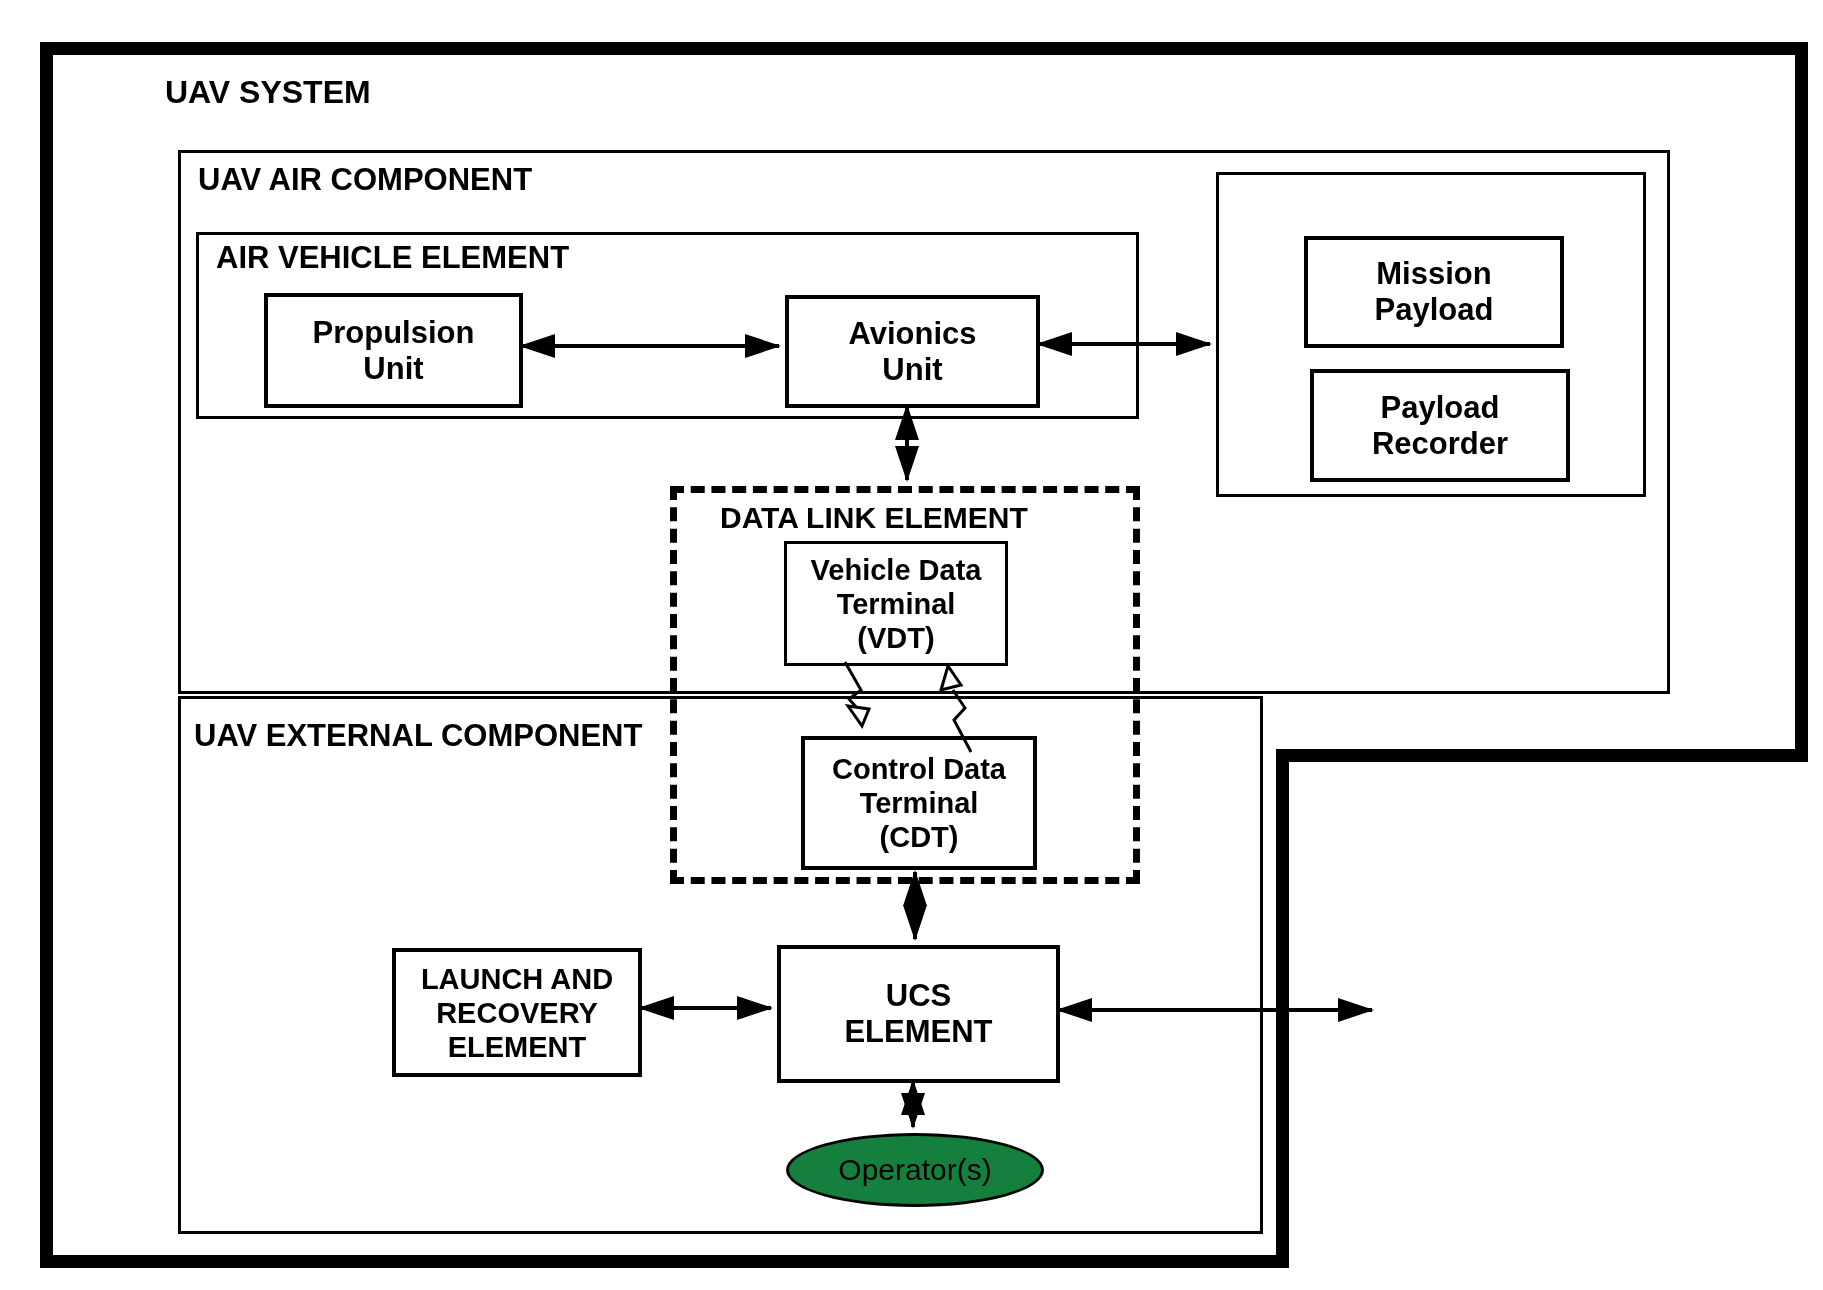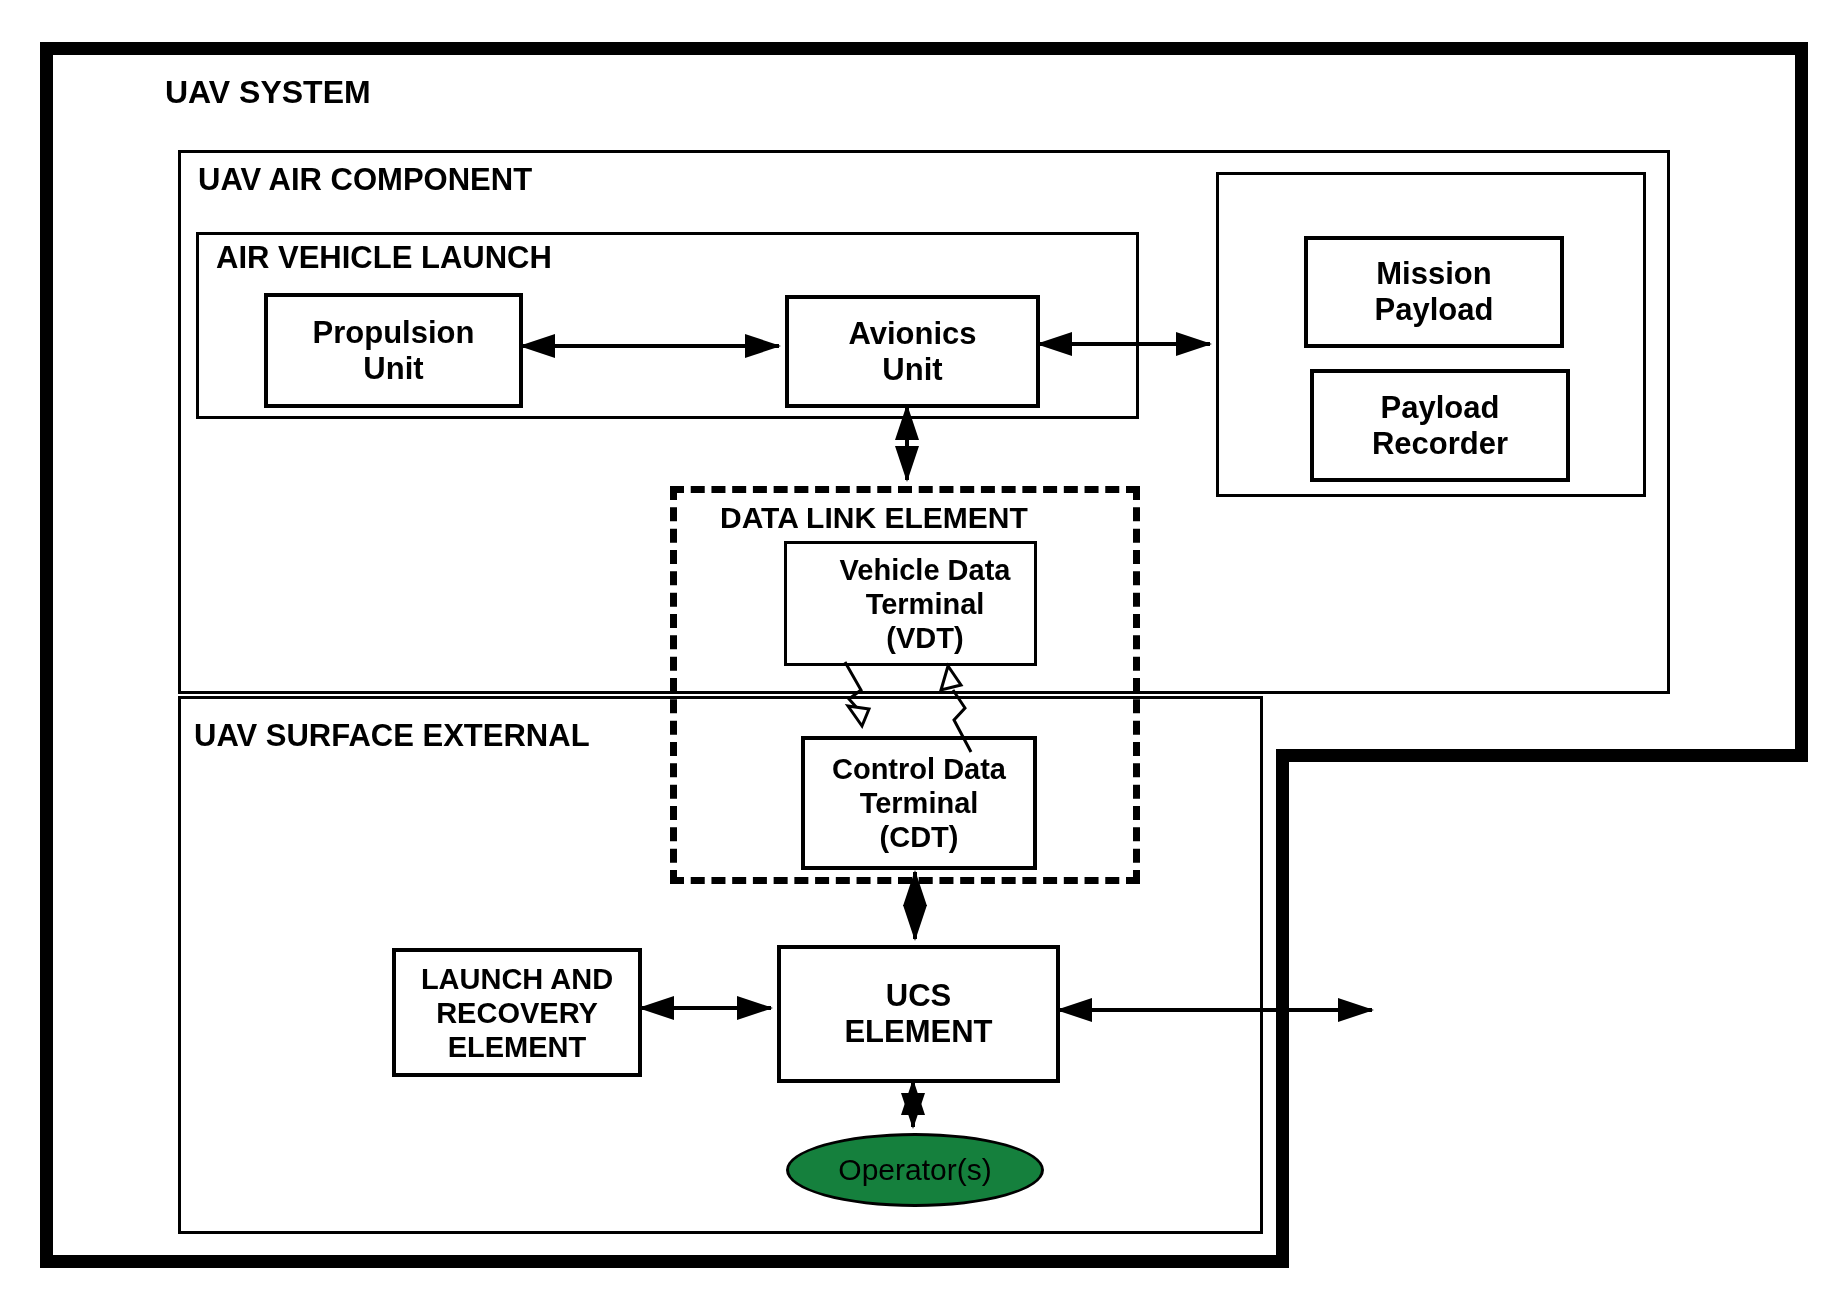--- a/index.html
+++ b/index.html
@@ -10,21 +10,21 @@
   
   .thick{position:absolute;background:#000;}
   
   .frame{position:absolute;border:3px solid #000;background:transparent;}
   
   .node{
     position:absolute;border:4px solid #000;background:#fff;
     display:flex;align-items:center;justify-content:center;text-align:center;
     font-weight:bold;font-size:31px;line-height:36px;white-space:pre-line;
   }
-  .node.thin{border-width:3px;padding-left:29px;}
+  .node.thin{border-width:3px;}
   .sect-label{
     position:absolute;font-weight:bold;font-size:31px;line-height:32px;white-space:nowrap;
   }
   .center-label{
     position:absolute;text-align:center;font-weight:bold;font-size:31px;white-space:pre-line;
   }
   .dashedbox{
     position:absolute;border:7px dashed #000;background:transparent;
   }
   .ellipse{
@@ -45,38 +45,38 @@
   <div class="thick" style="left:1276px;top:749px;width:532px;height:13px;"></div>
   <div class="thick" style="left:1276px;top:749px;width:13px;height:519px;"></div>
   <div class="thick" style="left:40px;top:1255px;width:1249px;height:13px;"></div>
 
   <div class="sect-label" style="left:165px;top:76px;font-size:32px;">UAV SYSTEM</div>
 
   <div class="frame" style="left:178px;top:150px;width:1486px;height:538px;"></div>
   <div class="sect-label" style="left:198px;top:164px;">UAV AIR COMPONENT</div>
 
   <div class="frame" style="left:196px;top:232px;width:937px;height:181px;"></div>
-  <div class="sect-label" style="left:216px;top:242px;">AIR VEHICLE LAUNCH</div>
+  <div class="sect-label" style="left:216px;top:242px;">AIR VEHICLE ELEMENT</div>
 
   <div class="node" style="left:264px;top:293px;width:251px;height:107px;">Propulsion
 Unit</div>
 
   <div class="node" style="left:785px;top:295px;width:247px;height:105px;">Avionics
 Unit</div>
 
   <div class="frame" style="left:1216px;top:172px;width:424px;height:319px;"></div>
 
   <div class="node" style="left:1304px;top:236px;width:252px;height:104px;">Mission
 Payload</div>
 
   <div class="node" style="left:1310px;top:369px;width:252px;height:105px;">Payload
 Recorder</div>
 
   <div class="frame" style="left:178px;top:696px;width:1079px;height:532px;"></div>
-  <div class="sect-label" style="left:194px;top:720px;">UAV SURFACE EXTERNAL</div>
+  <div class="sect-label" style="left:194px;top:720px;">UAV EXTERNAL COMPONENT</div>
 
   <div class="dashedbox" style="left:670px;top:486px;width:456px;height:384px;"></div>
   <div class="sect-label" style="left:720px;top:502px;font-size:30px;">DATA LINK ELEMENT</div>
 
   <div class="node thin" style="left:784px;top:541px;width:218px;height:119px;font-size:29px;line-height:34px;">Vehicle Data
 Terminal
 (VDT)</div>
 
   <div class="node" style="left:801px;top:736px;width:228px;height:126px;font-size:29px;line-height:34px;">Control Data
 Terminal

